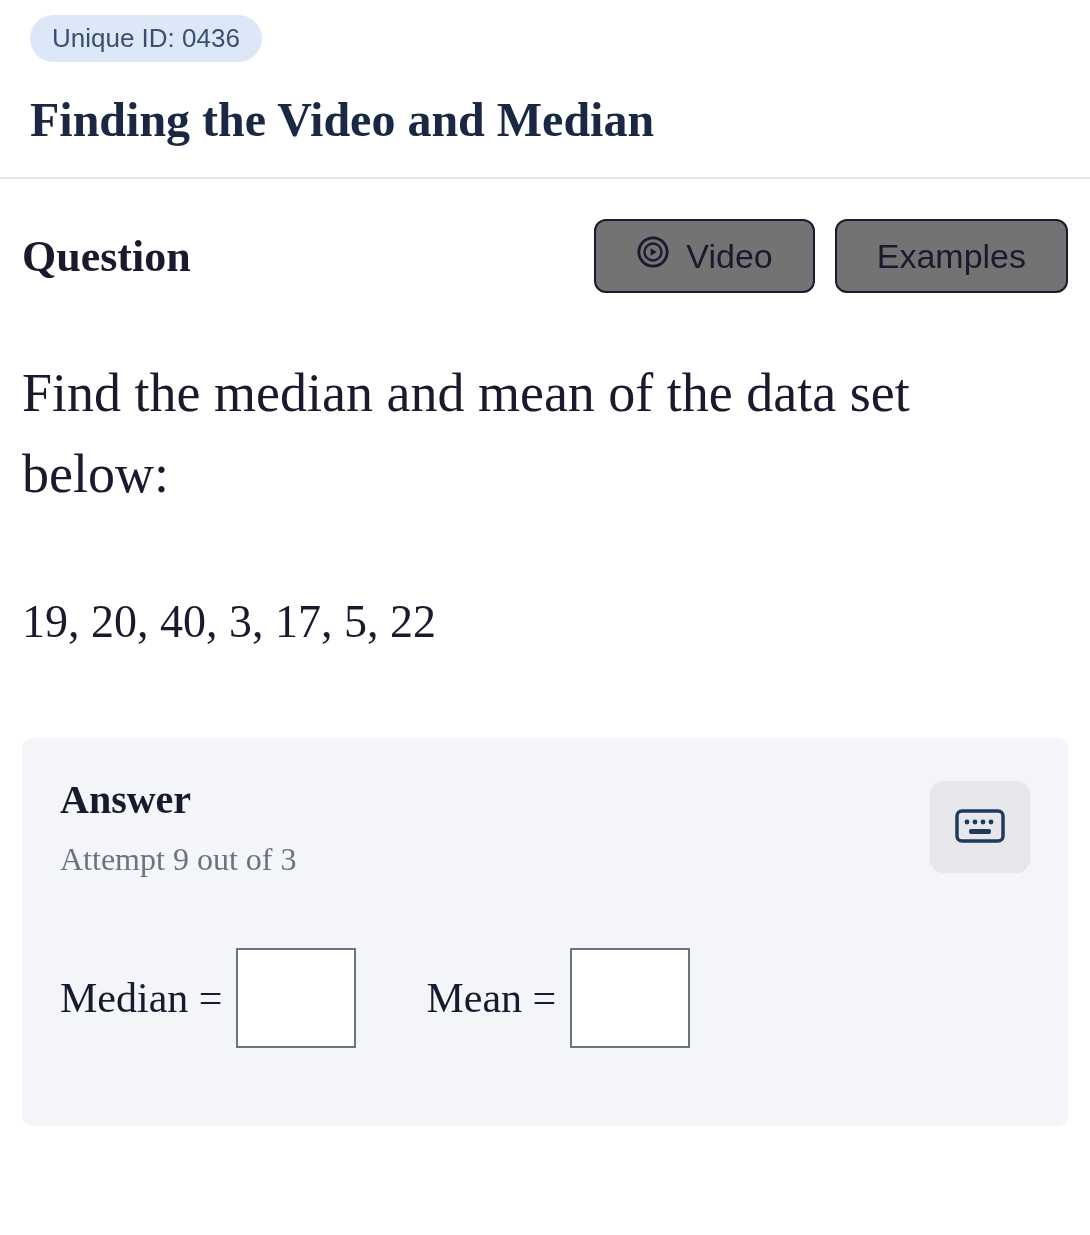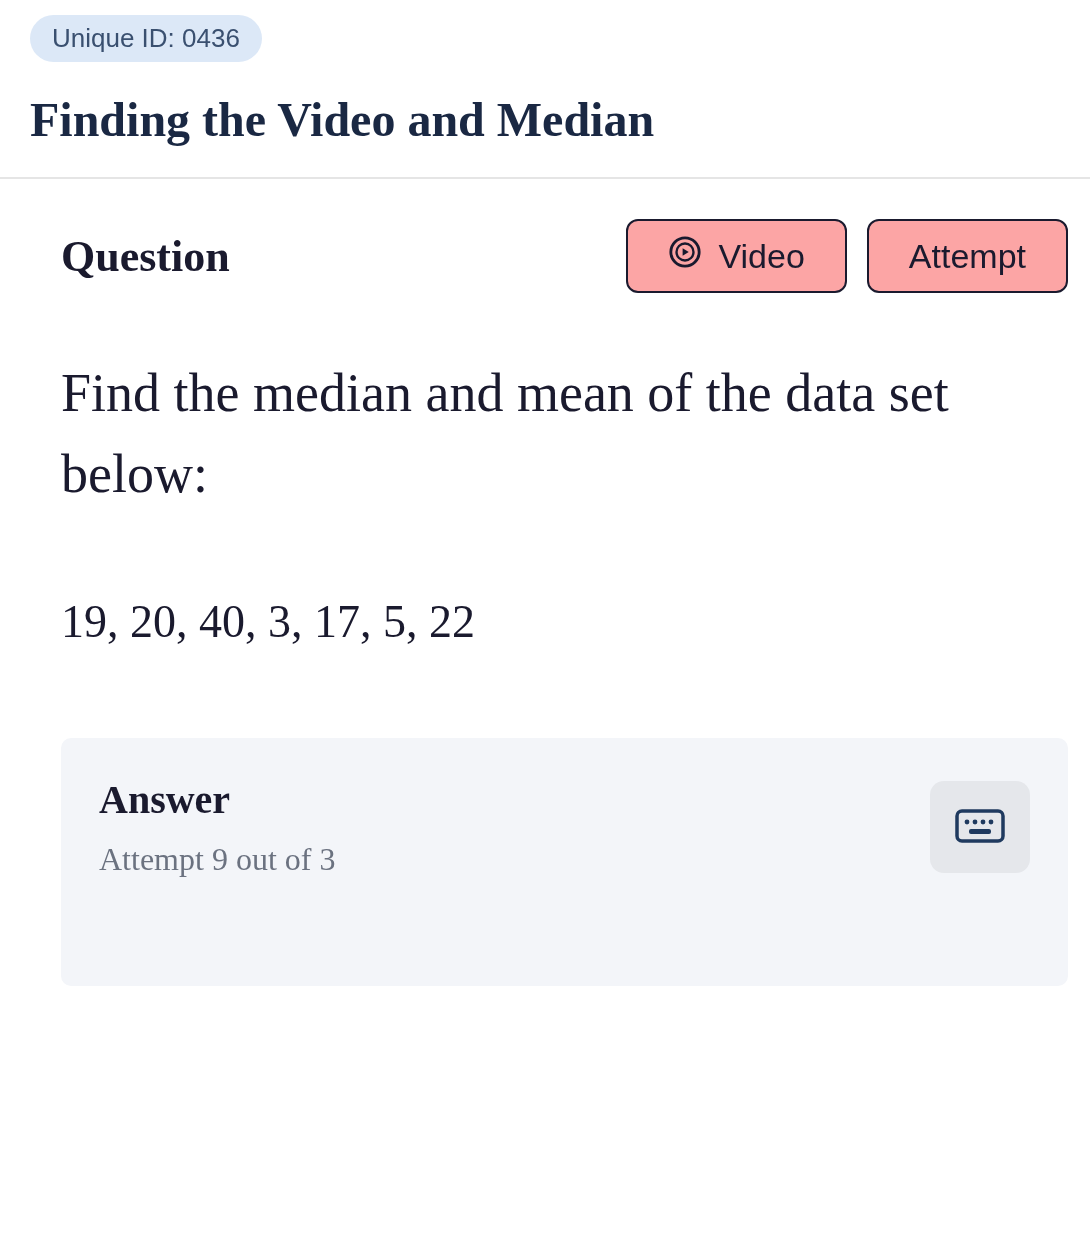--- a/index.html
+++ b/index.html
@@ -24,39 +24,38 @@
       margin-bottom: 30px;
     }
     .page-title {
       font-size: 48px;
       font-weight: 700;
       color: #1a2843;
       font-family: Georgia, serif;
     }
     .content {
       padding: 40px 22px 40px 22px;
-      margin-left: 39px;
     }
     .question-row {
       display: flex;
       align-items: center;
       margin-bottom: 60px;
     }
     .question-heading {
       font-size: 44px;
       font-weight: 700;
       color: #1a1a2e;
       flex: 1;
     }
     .action-buttons {
       display: flex;
       gap: 20px;
     }
     .btn {
-      background: #fca5a5;
+      background: #737373;
       border: 2px solid #1a1a2e;
       border-radius: 12px;
       font-family: -apple-system, 'Segoe UI', sans-serif;
       font-size: 34px;
       color: #1a1a2e;
       padding: 14px 40px;
       cursor: pointer;
       display: flex;
       align-items: center;
       gap: 16px;
@@ -156,21 +155,21 @@
         <span>
           <svg class="play-icon-svg" viewBox="0 0 36 36">
             <circle cx="18" cy="18" r="15" fill="none" stroke="#1a1a2e" stroke-width="3"></circle>
             <circle cx="18" cy="18" r="9" fill="none" stroke="#1a1a2e" stroke-width="2.5"></circle>
             <path d="M 15.5 14 L 15.5 22 L 22 18 Z" fill="#1a1a2e"></path>
           </svg>
         </span>
         <span>Video</span>
       </button>
       <button class="btn">
-        <span>Attempt</span>
+        <span>Examples</span>
       </button>
     </div>
   </div>
 
   <p class="question-text">Find the median and mean of the data set below:</p>
 
   <div class="data-set">19, 20, 40, 3, 17, 5, 22</div>
 
   <div class="answer-panel">
     <div class="answer-header-row">
@@ -185,14 +184,24 @@
             <circle cx="12" cy="13" r="2.4" fill="#1f3a5f"></circle>
             <circle cx="20" cy="13" r="2.4" fill="#1f3a5f"></circle>
             <circle cx="28" cy="13" r="2.4" fill="#1f3a5f"></circle>
             <circle cx="36" cy="13" r="2.4" fill="#1f3a5f"></circle>
             <rect x="14" y="20" width="22" height="5" rx="2" fill="#1f3a5f"></rect>
           </svg>
         </span>
       </button>
     </div>
 
+    <div class="inputs-row">
+      <div class="input-group">
+        <span class="input-label">Median =</span>
+        <input class="answer-input" type="text" value="" style="">
+      </div>
+      <div class="input-group">
+        <span class="input-label">Mean =</span>
+        <input class="answer-input" type="text" value="" style="">
+      </div>
+    </div>
   </div>
 </div>
 
 </body></html>

